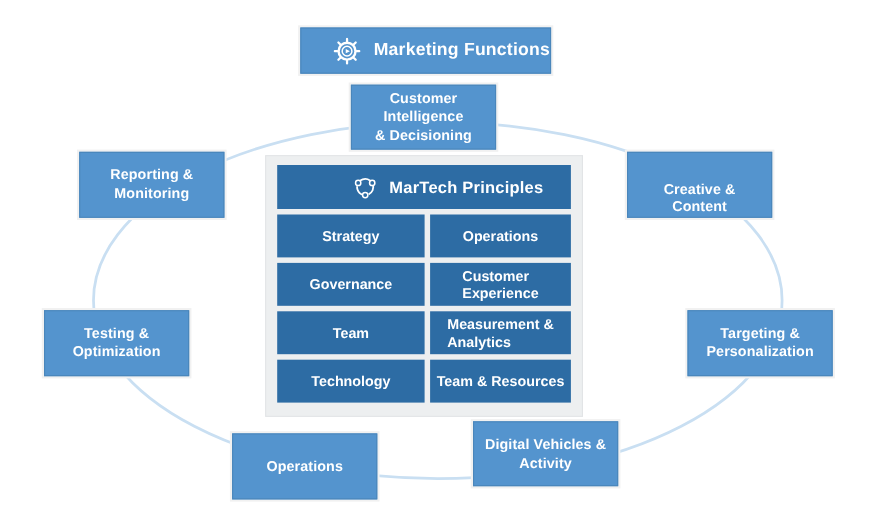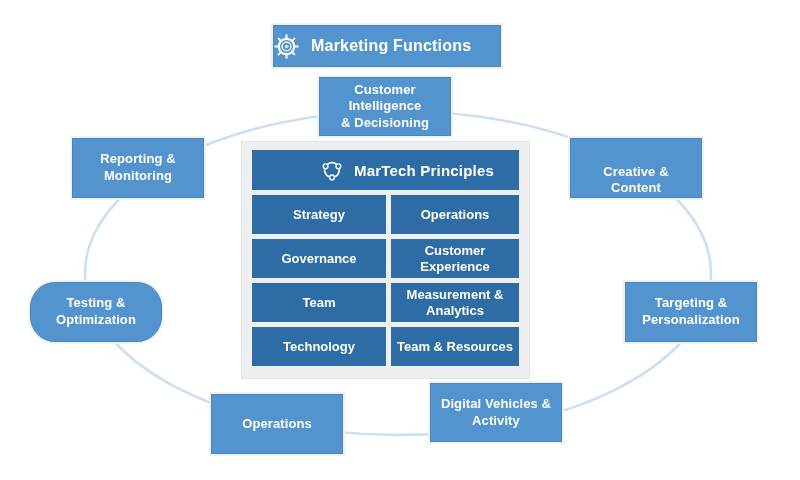--- a/index.html
+++ b/index.html
@@ -11,40 +11,40 @@
   .orbit ellipse{fill:none;stroke:#c9dff2;stroke-width:2.5;}
   .box{
     position:absolute;z-index:1;background:#5494ce;color:#ffffff;
     display:flex;align-items:center;justify-content:center;text-align:center;
     font-size:13px;font-weight:bold;line-height:1.28;white-space:pre-line;
     border:1px solid #4a86bb;box-shadow:0 0 0 2px #f1f1f1;letter-spacing:.1px;
   }
   .hdr{
     position:absolute;z-index:1;left:273px;top:25px;width:226px;height:40px;
     background:#5494ce;border:1px solid #4a86bb;box-shadow:0 0 0 2px #f1f1f1;
-    color:#fff;display:flex;align-items:center;justify-content:flex-start;gap:12px;
+    color:#fff;display:flex;align-items:center;justify-content:flex-end;gap:12px;
     font-size:16px;font-weight:bold;letter-spacing:.2px;
   }
   .panel{
     position:absolute;z-index:1;left:242px;top:142px;width:287px;height:236px;
     background:#edeff0;box-sizing:border-box;padding:8px 10px 12px 10px;
     display:flex;flex-direction:column;gap:5px;box-shadow:0 0 0 1px #e2e4e6;
   }
   .panel-hdr{
     height:40px;flex:0 0 40px;background:#2d6ca4;color:#fff;position:relative;
     display:flex;align-items:center;justify-content:center;gap:10px;
     font-size:15px;font-weight:bold;letter-spacing:.2px;padding-left:43px;
   }
   .grid{
     flex:1;display:grid;grid-template-columns:134px 1fr;
     grid-auto-rows:1fr;gap:5px;
   }
   .cell{
     background:#2d6ca4;color:#fff;display:flex;align-items:center;justify-content:center;
-    text-align:center;font-size:13px;font-weight:bold;line-height:1.2;white-space:pre-line;
+    text-align:left;font-size:13px;font-weight:bold;line-height:1.2;white-space:pre-line;
   }
   .icon{display:flex;align-items:center;flex:0 0 auto;}
 </style>
 </head>
 <body>
 
 <div class="canvas">
 
   <svg class="orbit" width="800" height="480">
     <ellipse cx="398" cy="273" rx="313" ry="162"></ellipse>
@@ -82,21 +82,21 @@
   <div class="box" style="left:72px;top:138px;width:130px;height:58px;justify-content:center;">
     <span>Reporting &amp;
 Monitoring</span>
   </div>
 
   <div class="box" style="left:570px;top:138px;width:130px;height:58px;align-items:flex-end;">
     <span>Creative &amp;
 Content</span>
   </div>
 
-  <div class="box" style="left:30px;top:282px;width:130px;height:58px;border-radius:25px;">
+  <div class="box" style="left:40px;top:282px;width:130px;height:58px;">
     <span>Testing &amp;
 Optimization</span>
   </div>
 
   <div class="box" style="left:625px;top:282px;width:130px;height:58px;">
     <span>Targeting &amp;
 Personalization</span>
   </div>
 
   <div class="box" style="left:211px;top:394px;width:130px;height:58px;">

